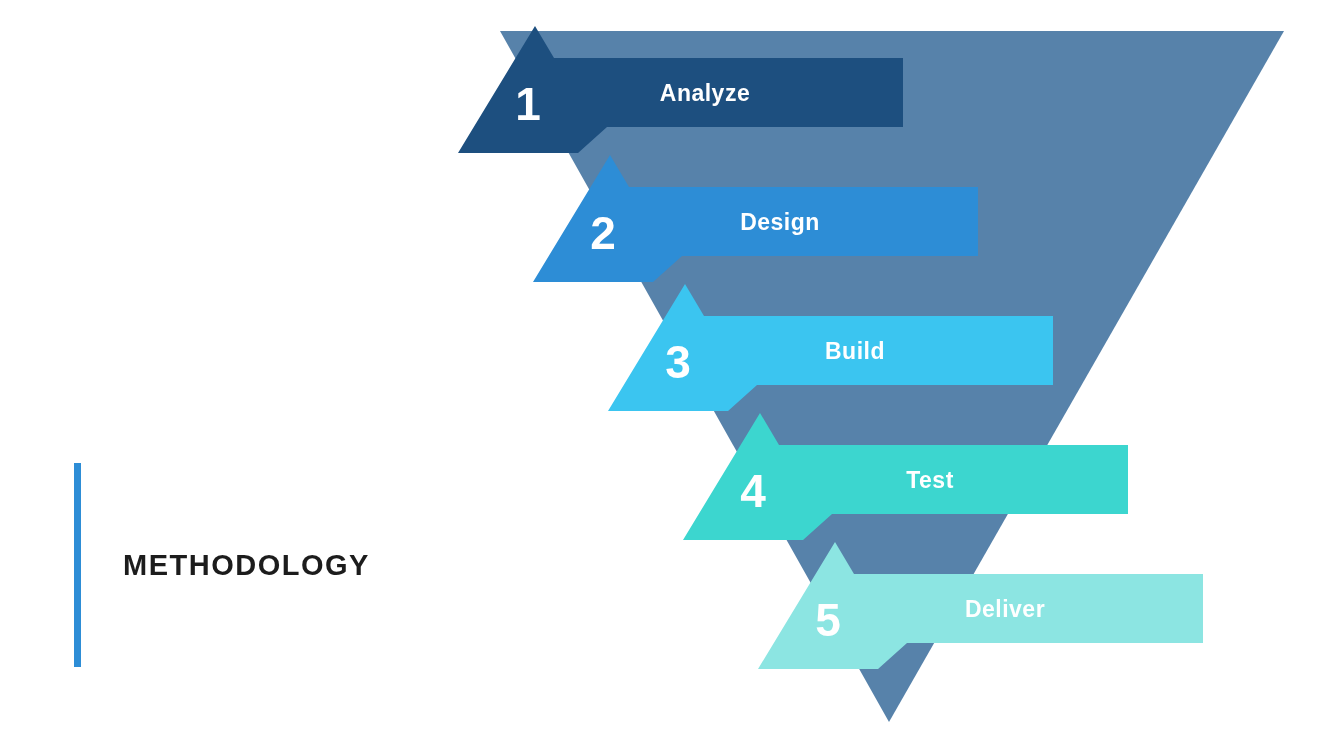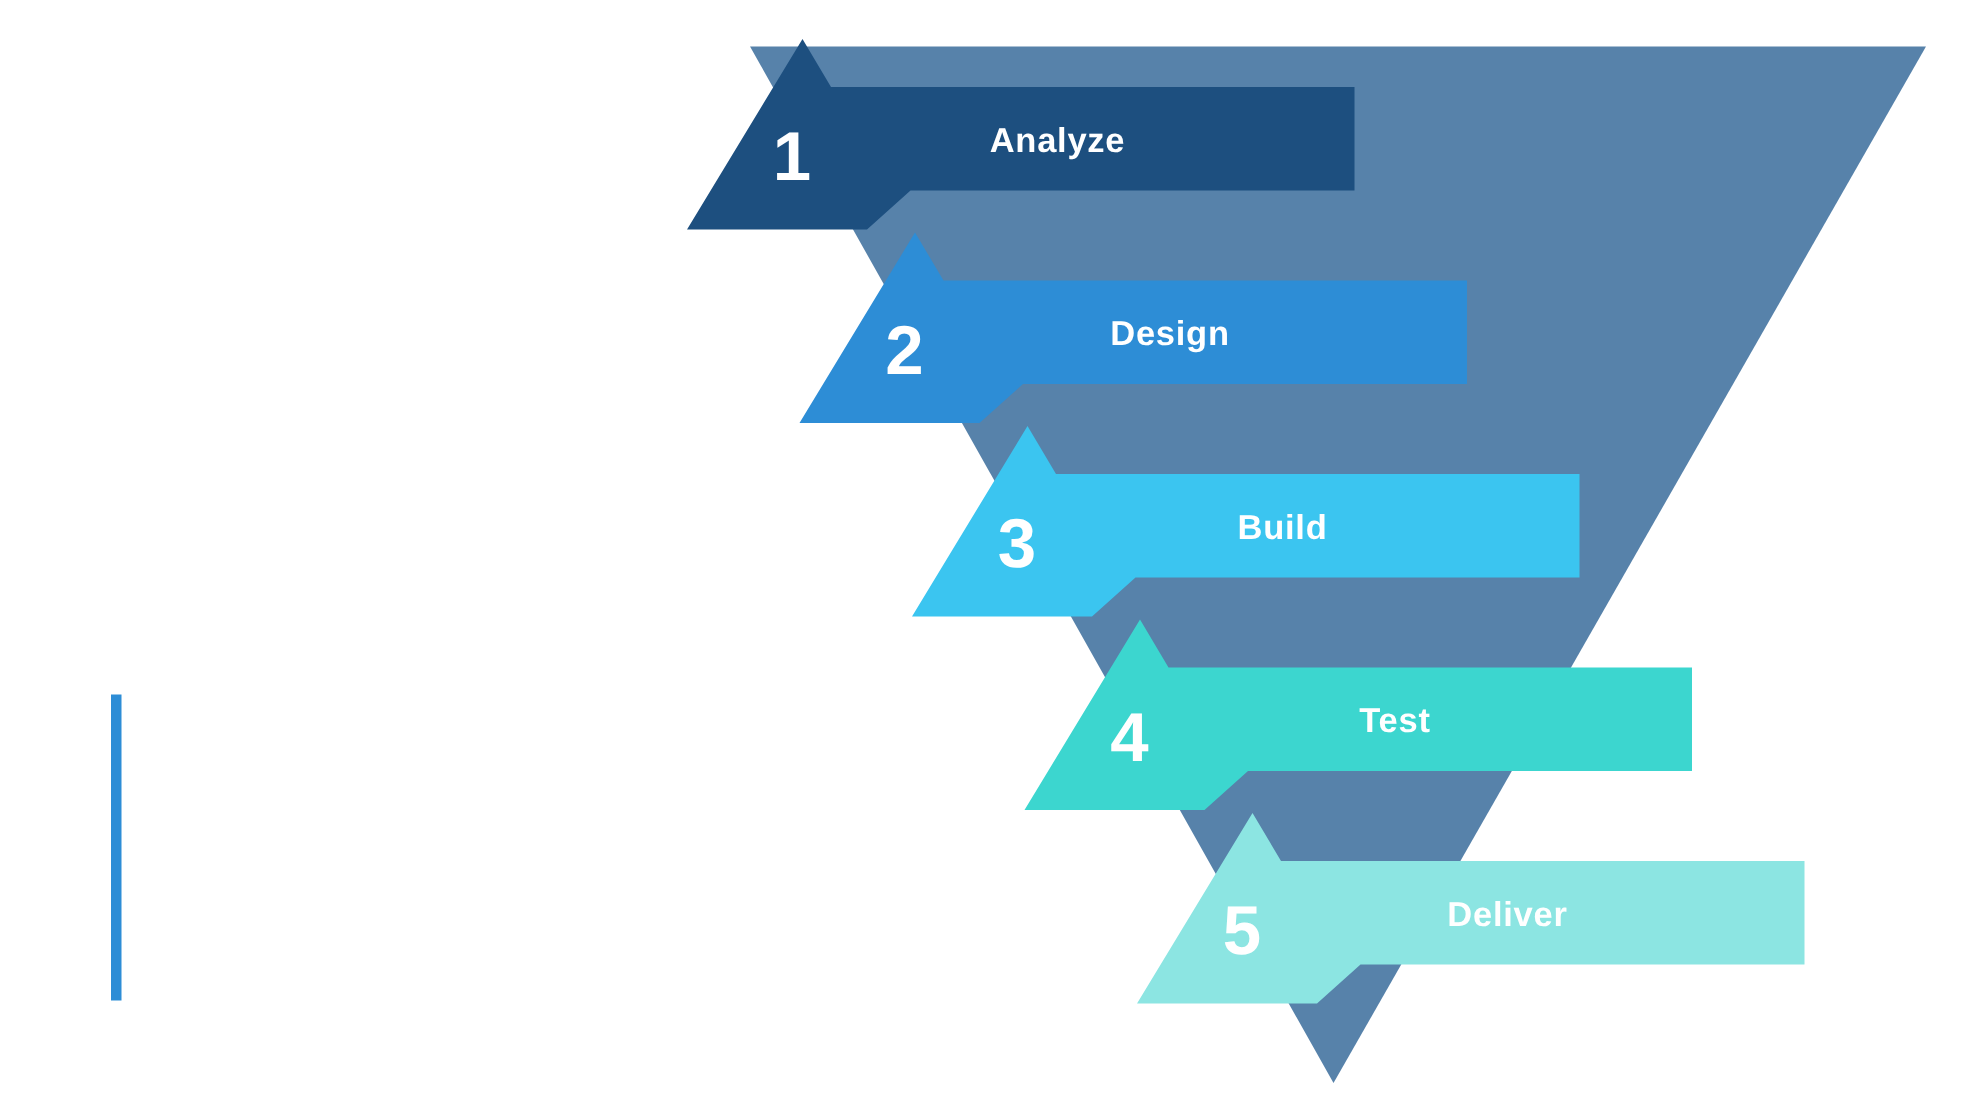--- a/index.html
+++ b/index.html
@@ -87,15 +87,16 @@
         <g transform="translate(300,516)">
           <polygon points="535,26 554,58 903,58 903,127 607,127 578,153 458,153" fill="#8CE5E2"></polygon>
           <text x="528" y="120" class="step-number-text" fill="#FFFFFF">5</text>
           <text x="705" y="101" class="step-label-text" fill="#FFFFFF">Deliver</text>
         </g>
       </g>
   </svg>
 
   <div class="title-block">
     <div class="accent-bar" style="background: rgb(45, 141, 214);"></div>
+    <h1 class="title-text" style="color: rgb(28, 28, 28);">METHODOLOGY</h1>
   </div>
 
 </div>
 
 </body></html>

